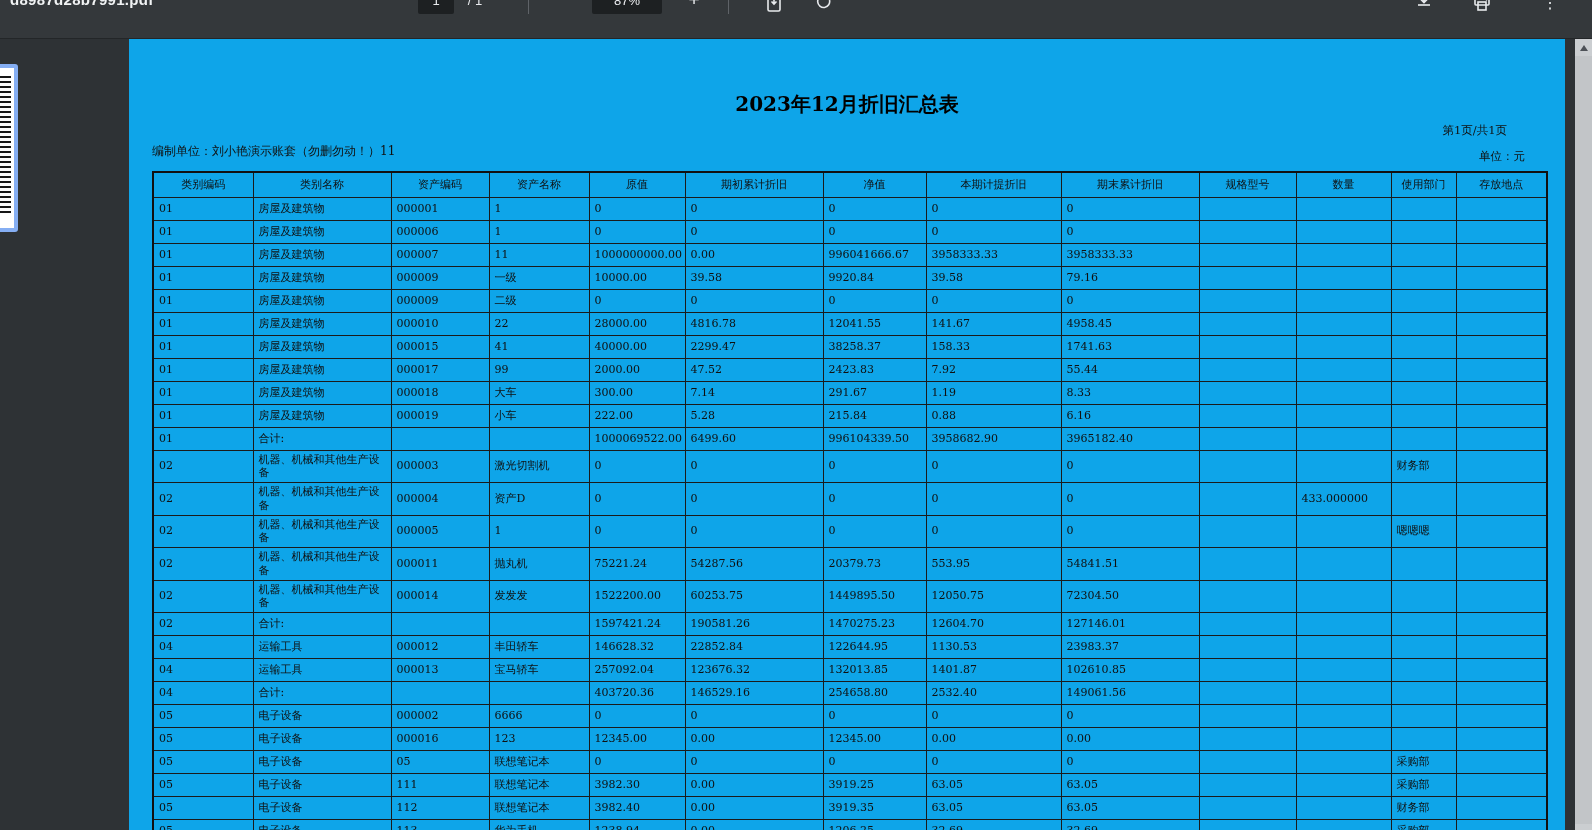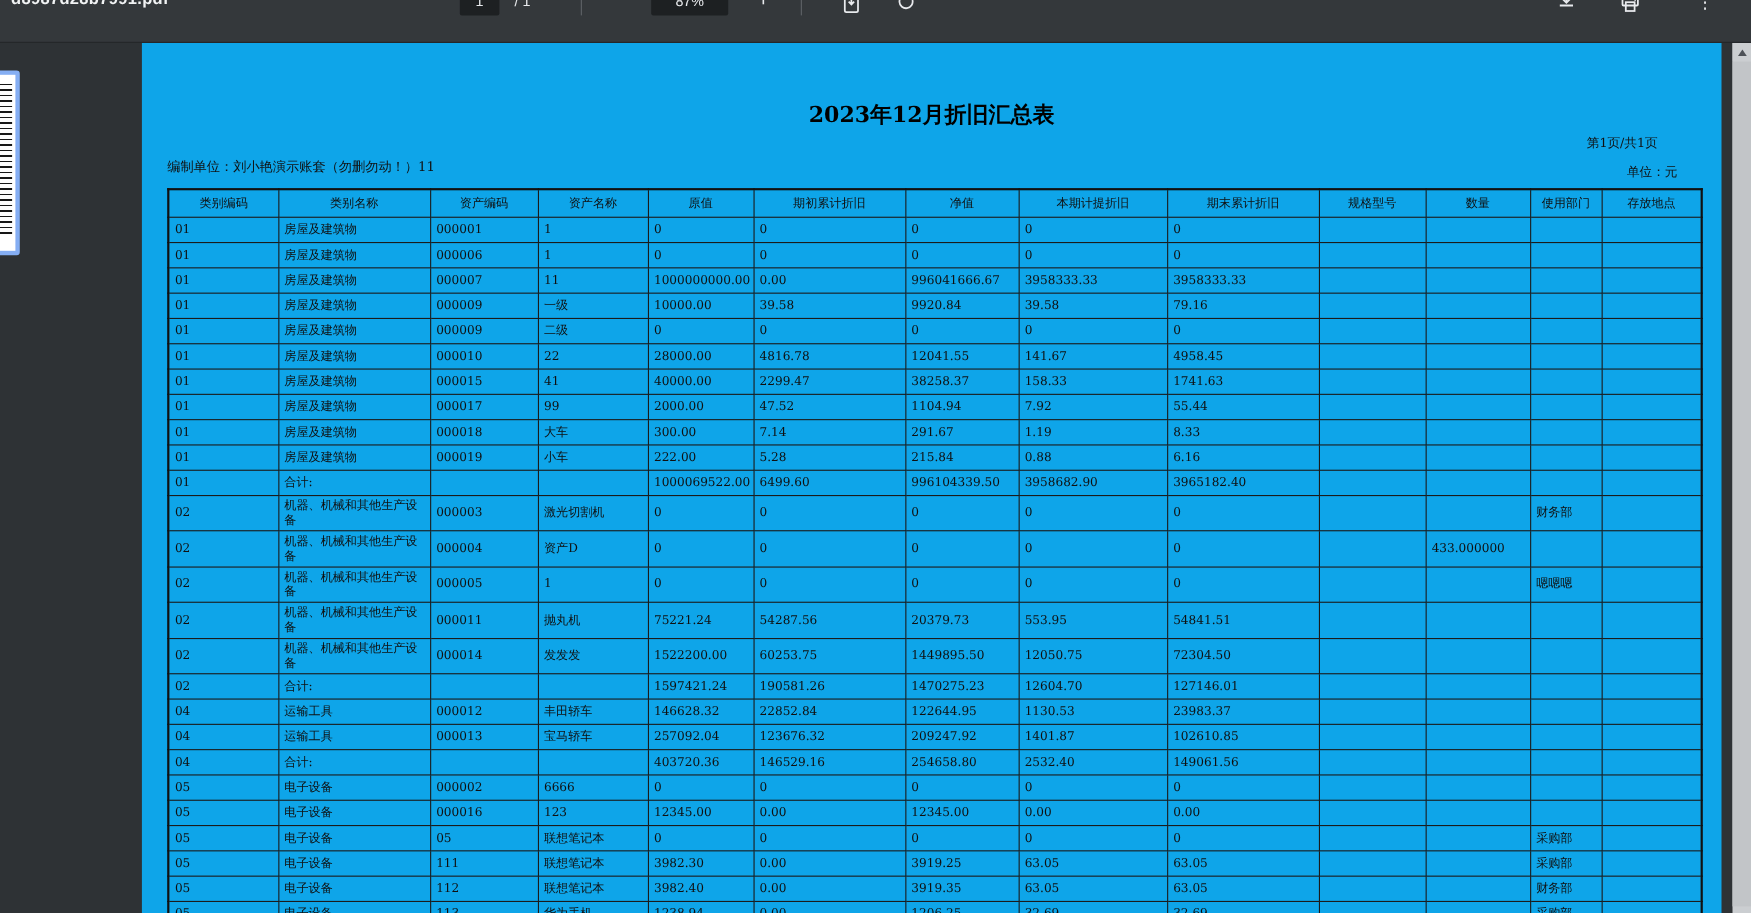--- a/index.html
+++ b/index.html
@@ -281,21 +281,21 @@
           <td></td>
           <td></td>
         </tr>
         <tr>
           <td>01</td>
           <td>房屋及建筑物</td>
           <td>000017</td>
           <td>99</td>
           <td>2000.00</td>
           <td>47.52</td>
-          <td>1104.94</td>
+          <td>2423.83</td>
           <td>7.92</td>
           <td>55.44</td>
           <td></td>
           <td></td>
           <td></td>
           <td></td>
         </tr>
         <tr>
           <td>01</td>
           <td>房屋及建筑物</td>
@@ -446,21 +446,21 @@
           <td></td>
           <td></td>
         </tr>
         <tr>
           <td>04</td>
           <td>运输工具</td>
           <td>000013</td>
           <td>宝马轿车</td>
           <td>257092.04</td>
           <td>123676.32</td>
-          <td>209247.92</td>
+          <td>132013.85</td>
           <td>1401.87</td>
           <td>102610.85</td>
           <td></td>
           <td></td>
           <td></td>
           <td></td>
         </tr>
         <tr>
           <td>04</td>
           <td>合计:</td>

